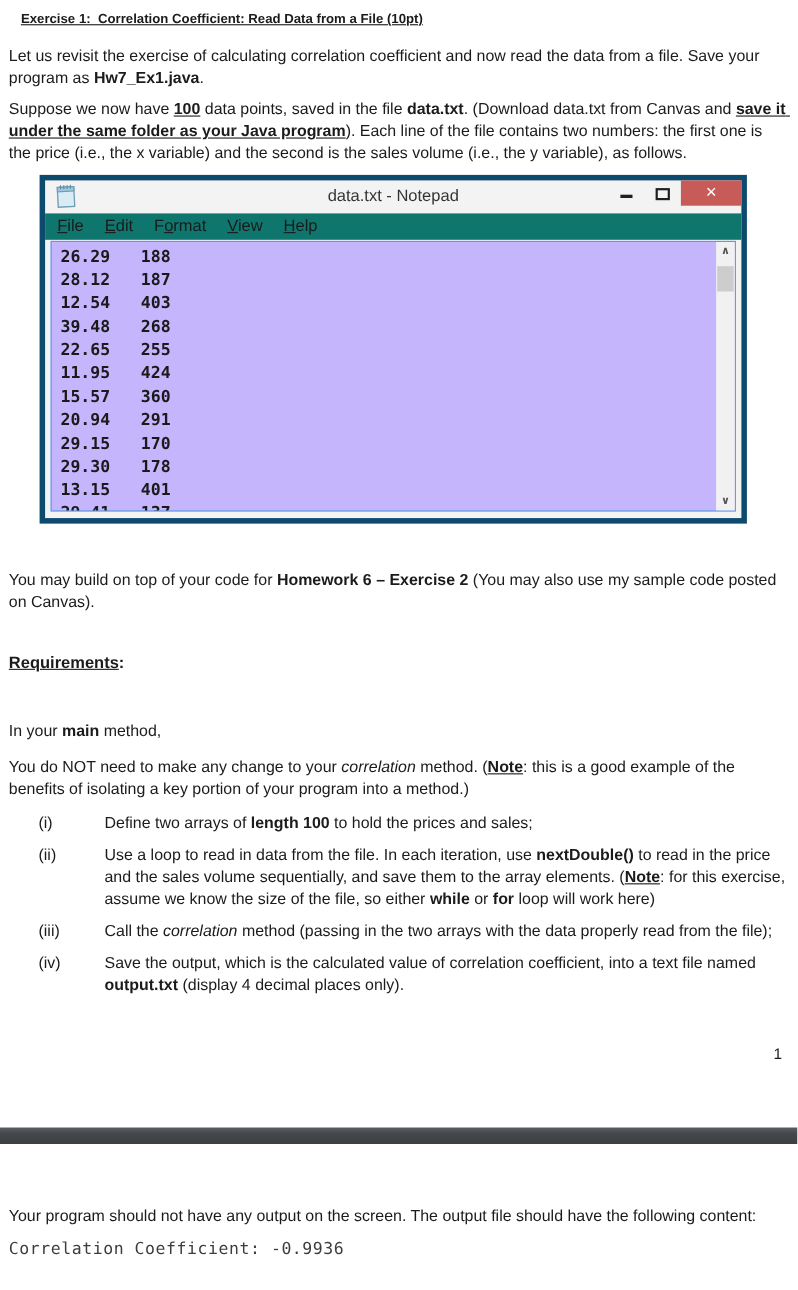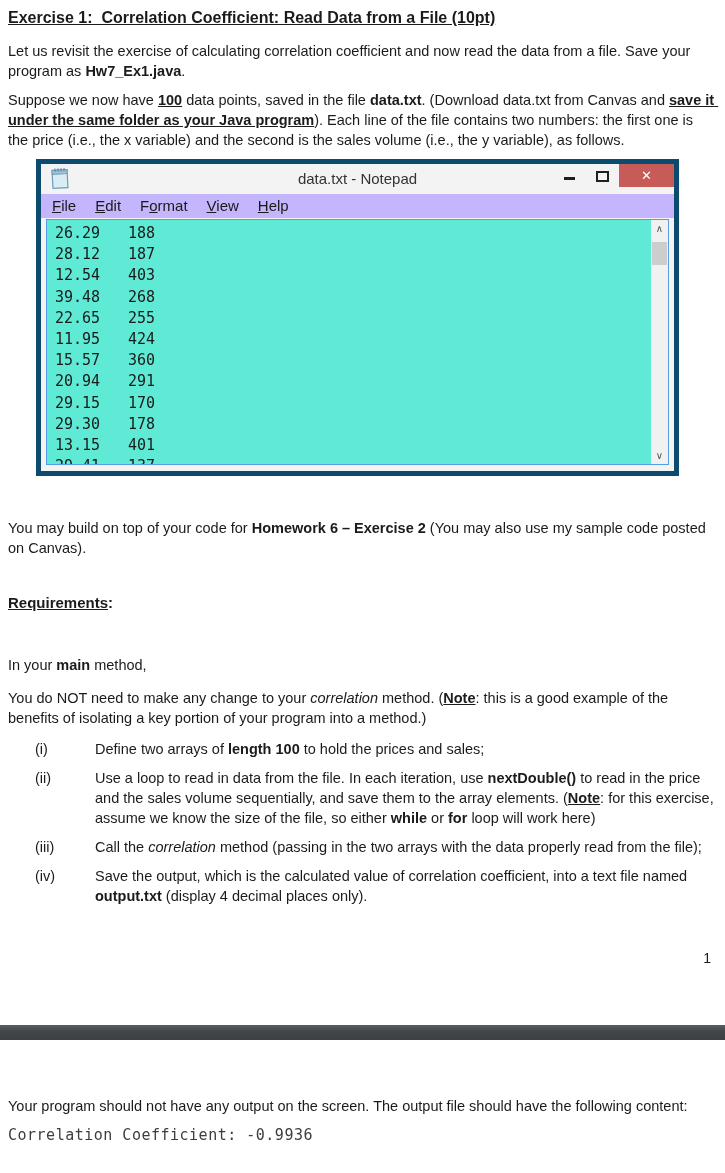--- a/index.html
+++ b/index.html
@@ -15,21 +15,21 @@
     font-family:"Liberation Sans","DejaVu Sans",sans-serif;
     font-size:14.5px;line-height:20px;color:#1b1b1b;
   }
   .rich{white-space:pre-wrap;}
   .b{font-weight:bold;}
   .u{text-decoration:underline;}
   .i{font-style:italic;}
 
   
   .page1{height:1025px;overflow:hidden;position:relative;padding:8px 8px 0 8px;}
-  .doc-heading{font-size:16px;line-height:19px;margin-bottom:14px;}
+  .doc-heading{font-size:12px;line-height:19px;margin-bottom:14px;margin-left:11px;}
   .para{margin-bottom:9px;}
   .para-build{margin-top:42px;}
   .req-heading{margin-top:35px;font-size:15px;}
   .para-req{margin-top:13px;}
   .para-main{margin-top:42px;}
   .steps{margin-top:11px;}
   .step{display:flex;margin-bottom:9px;}
   .step-marker{display:inline-block;width:60px;flex:0 0 60px;margin-left:27px;}
   .step-text{flex:1;}
   .page-number{position:absolute;right:14px;bottom:57px;font-size:14px;}
@@ -52,24 +52,24 @@
   .np-title{position:absolute;left:0;right:0;top:5px;text-align:center;
     font-size:15px;color:#333;}
   .np-controls{position:absolute;right:0;top:0;height:23px;display:flex;align-items:stretch;}
   .np-btn{display:flex;align-items:center;justify-content:center;cursor:default;}
   .np-btn-min,.np-btn-max{width:33px;}
   .glyph-min{display:block;width:11px;height:3px;background:#1f1f1f;margin-top:6px;}
   .glyph-max{display:block;width:13px;height:11px;border:2px solid #1f1f1f;background:transparent;margin-top:2px;}
   .np-btn-close{width:55px;background:var(--close-red);color:#fff;
     font-size:13px;font-weight:bold;font-family:"DejaVu Sans",sans-serif;}
   .np-menubar{height:24px;display:flex;align-items:center;gap:19px;
-    padding-left:11px;background:#c4b5fd;font-size:15px;color:#1a1a1a;}
+    padding-left:11px;background:#0f766e;font-size:15px;color:#1a1a1a;}
   .np-menu-item{white-space:pre;}
   .np-textarea{position:absolute;left:5px;right:5px;bottom:6px;top:55px;
-    border:1px solid var(--textarea-border);background:#5eead4;display:flex;}
+    border:1px solid var(--textarea-border);background:#c4b5fd;display:flex;font-weight:bold;}
   .np-text{flex:1;padding:3px 0 0 8px;overflow:hidden;
     font-family:"DejaVu Sans Mono","Liberation Mono",monospace;
     font-size:15px;line-height:21.2px;color:#1a1a1a;}
   .np-price{display:inline-block;width:73px;}
   .np-scrollbar{flex:0 0 17px;background:#f1f1f1;position:relative;}
   .np-scroll-btn{position:absolute;left:0;width:17px;height:17px;display:flex;
     align-items:center;justify-content:center;color:#555;font-size:10px;
     font-family:"DejaVu Sans",sans-serif;}
   .np-scroll-up{top:0;}
   .np-scroll-down{bottom:0;}

